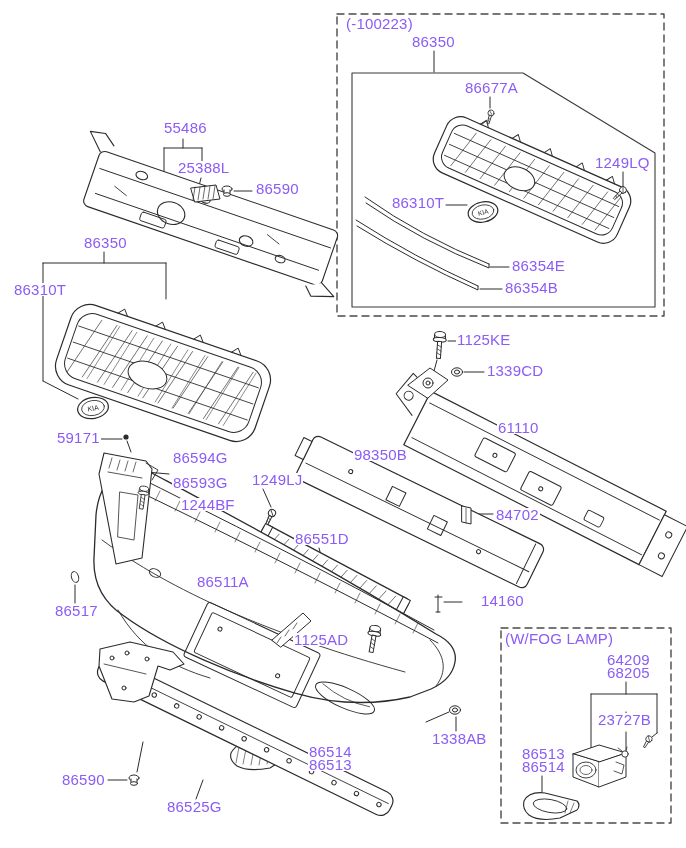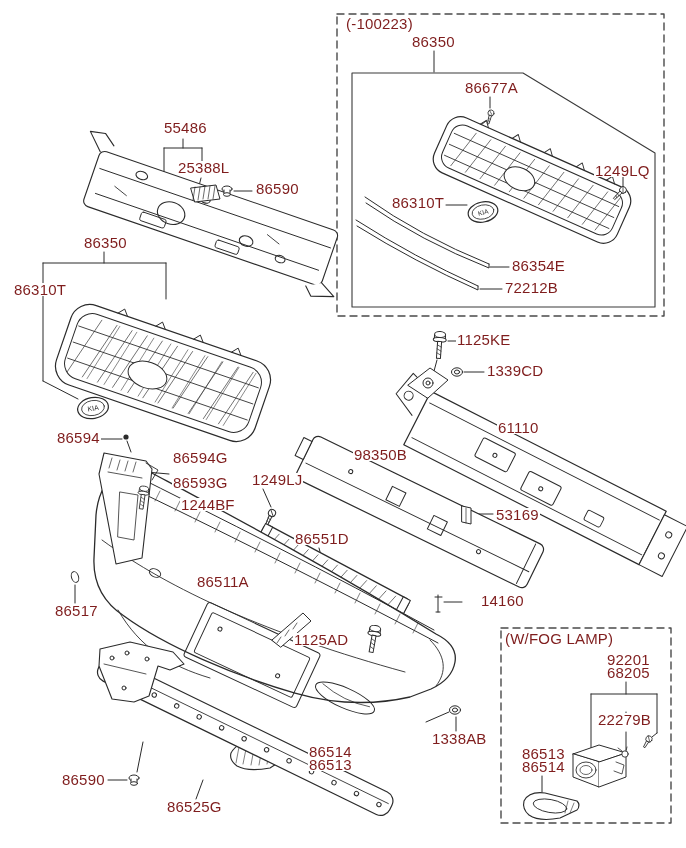--- a/index.html
+++ b/index.html
@@ -1,19 +1,19 @@
 <!DOCTYPE html>
 <html><head>
 <meta charset="utf-8">
 <style>
   html,body{margin:0;padding:0;background:#ffffff;}
   .stage{position:relative;width:686px;height:848px;background:#fff;overflow:hidden;
          font-family:"Liberation Sans","DejaVu Sans",sans-serif;}
   .stage svg{position:absolute;left:0;top:0;}
-  .lbl{position:absolute;font-size:15px;line-height:13px;color:#7f1d1d;
+  .lbl{position:absolute;font-size:15px;line-height:13px;color:#8b5cf6;
        white-space:nowrap;background:#ffffff;padding:0 1px;letter-spacing:.2px;}
 </style>
 </head>
 <body>
 
 <div class="stage">
 
 <svg width="686" height="848" viewBox="0 0 686 848" stroke-linecap="round" stroke-linejoin="round">
 
   <rect x="337" y="14" width="327" height="302" fill="none" stroke="#4a4a4a" stroke-width="1.4" stroke-dasharray="7 5"></rect>
@@ -327,48 +327,48 @@
     <ellipse cx="550" cy="806" rx="17" ry="6.5" transform="rotate(10 550 806)" fill="none" stroke-width=".9"></ellipse>
     <path d="M568,801 l-3,12 M574,803 l-4,10" stroke-width=".6" fill="none"></path>
   </g>
 </svg>
 
   <span class="lbl" style="left:163px;top:121px">55486</span>
   <span class="lbl" style="left:177px;top:161px">25388L</span>
   <span class="lbl" style="left:255px;top:182px">86590</span>
   <span class="lbl" style="left:83px;top:236px">86350</span>
   <span class="lbl" style="left:13px;top:283px">86310T</span>
-  <span class="lbl" style="left:56px;top:431px">86594</span>
+  <span class="lbl" style="left:56px;top:431px">59171</span>
   <span class="lbl" style="left:172px;top:451px">86594G</span>
   <span class="lbl" style="left:172px;top:476px">86593G</span>
   <span class="lbl" style="left:180px;top:498px">1244BF</span>
   <span class="lbl" style="left:54px;top:604px">86517</span>
   <span class="lbl" style="left:196px;top:575px">86511A</span>
   <span class="lbl" style="left:251px;top:473px">1249LJ</span>
   <span class="lbl" style="left:294px;top:532px">86551D</span>
   <span class="lbl" style="left:353px;top:448px">98350B</span>
   <span class="lbl" style="left:456px;top:333px">1125KE</span>
   <span class="lbl" style="left:486px;top:364px">1339CD</span>
   <span class="lbl" style="left:497px;top:421px">61110</span>
-  <span class="lbl" style="left:495px;top:508px">53169</span>
+  <span class="lbl" style="left:495px;top:508px">84702</span>
   <span class="lbl" style="left:480px;top:594px">14160</span>
   <span class="lbl" style="left:293px;top:633px">1125AD</span>
   <span class="lbl" style="left:431px;top:732px">1338AB</span>
   <span class="lbl" style="left:308px;top:745px">86514</span>
   <span class="lbl" style="left:308px;top:758px">86513</span>
   <span class="lbl" style="left:61px;top:773px">86590</span>
   <span class="lbl" style="left:166px;top:800px">86525G</span>
 
   <span class="lbl" style="left:345px;top:17px">(-100223)</span>
   <span class="lbl" style="left:411px;top:35px">86350</span>
   <span class="lbl" style="left:464px;top:81px">86677A</span>
-  <span class="lbl" style="left:594px;top:164px">1249LQ</span>
+  <span class="lbl" style="left:594px;top:156px">1249LQ</span>
   <span class="lbl" style="left:391px;top:196px">86310T</span>
   <span class="lbl" style="left:511px;top:259px">86354E</span>
-  <span class="lbl" style="left:504px;top:281px">72212B</span>
+  <span class="lbl" style="left:504px;top:281px">86354B</span>
 
   <span class="lbl" style="left:504px;top:632px">(W/FOG LAMP)</span>
-  <span class="lbl" style="left:606px;top:653px">92201</span>
+  <span class="lbl" style="left:606px;top:653px">64209</span>
   <span class="lbl" style="left:606px;top:666px">68205</span>
-  <span class="lbl" style="left:597px;top:713px">22279B</span>
+  <span class="lbl" style="left:597px;top:713px">23727B</span>
   <span class="lbl" style="left:521px;top:747px">86513</span>
   <span class="lbl" style="left:521px;top:760px">86514</span>
 </div>
 
 </body></html>

